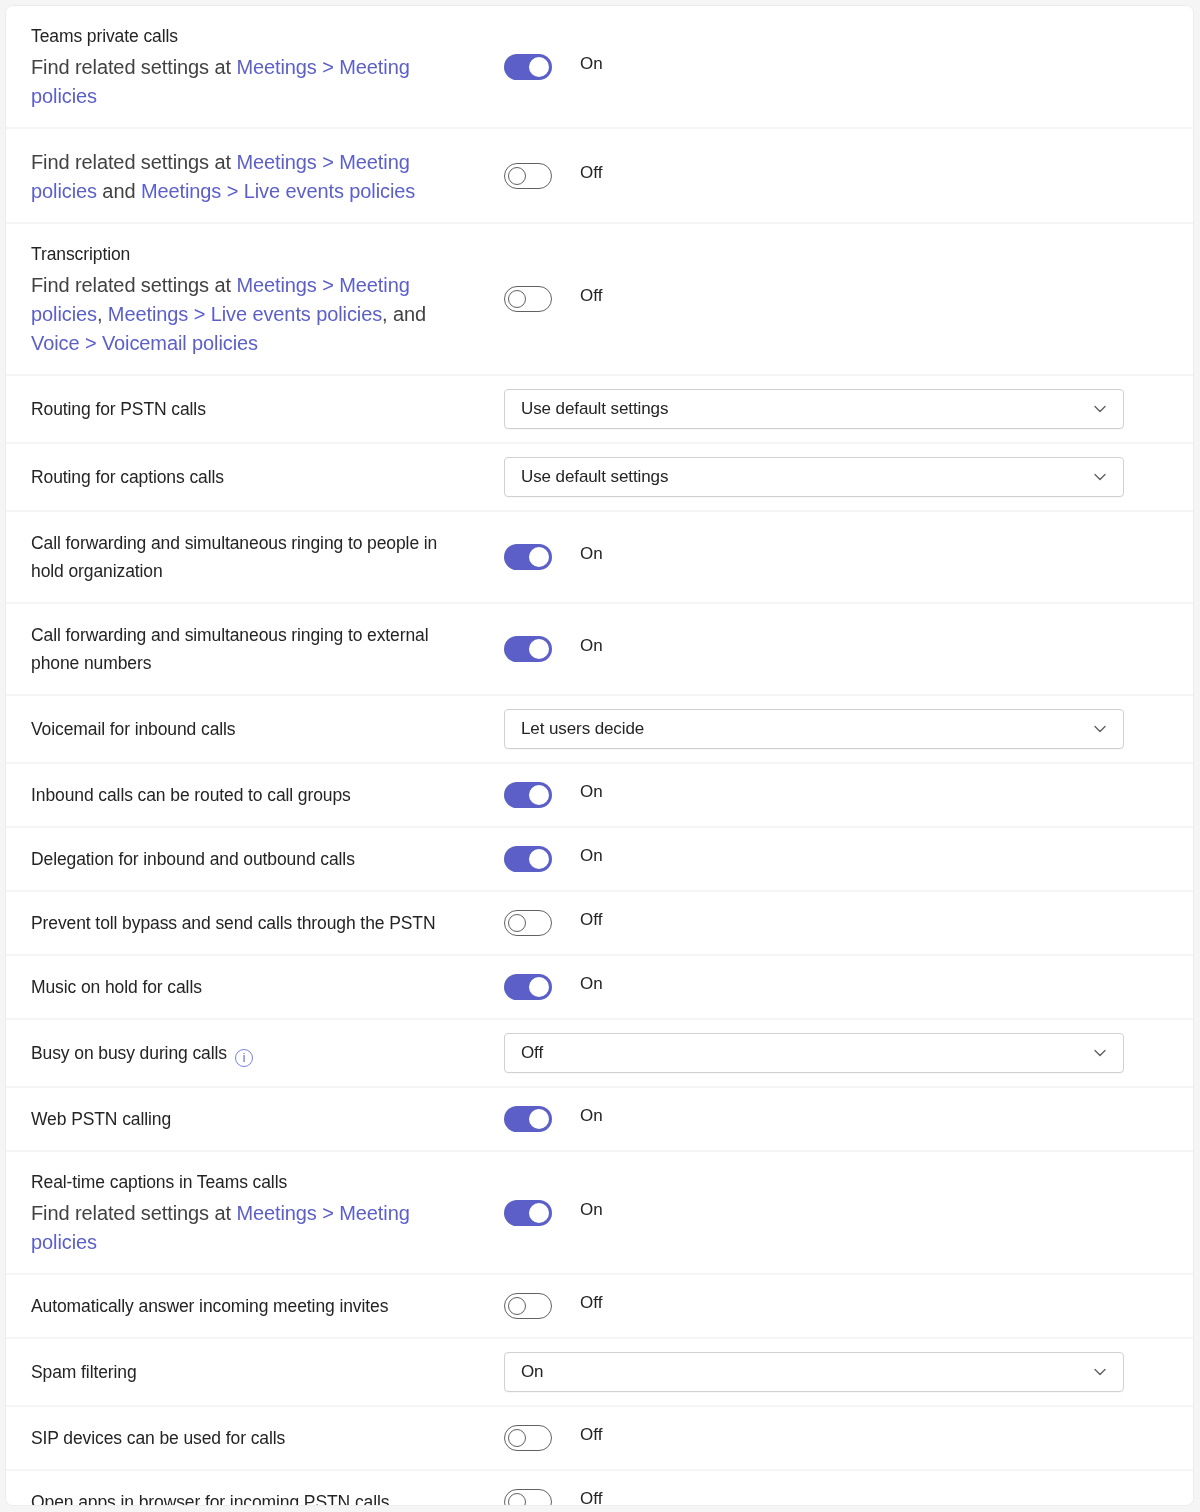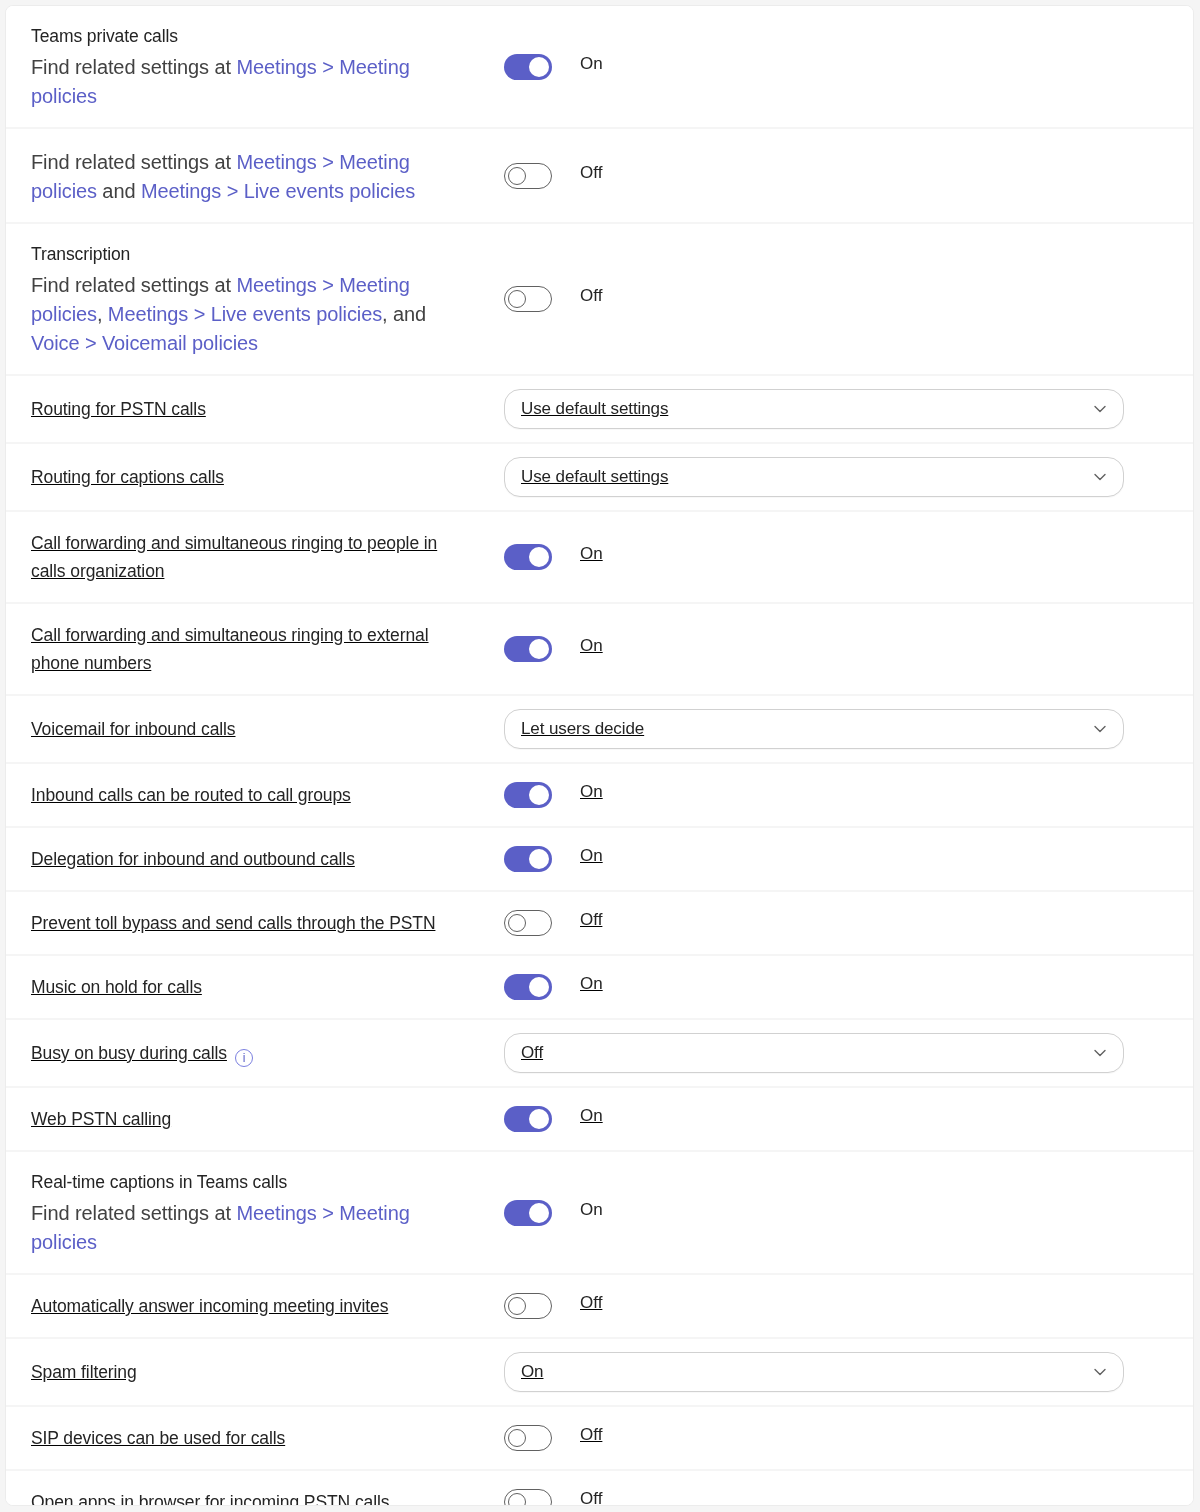--- a/index.html
+++ b/index.html
@@ -25,21 +25,21 @@
   }
   .row {
     display: flex;
     align-items: center;
     padding: 16px 24px 16px 25px;
     border-bottom: 2px solid #f5f5f5;
     box-sizing: border-box;
     background: #ffffff;
   }
   .row:last-child { border-bottom: none; }
-  .row.single { padding-top: 17px; padding-bottom: 17px; text-decoration: underline; }
+  .row.single { padding-top: 17px; padding-bottom: 17px; }
   .row.type-dropdown { padding-top: 13px; padding-bottom: 13px; }
   .row-left {
     flex: 0 0 473px;
     max-width: 473px;
   }
   .row-title {
     font-size: 17.5px;
     line-height: 28px;
     color: #242424;
     max-width: 415px;
@@ -99,21 +99,21 @@
   .toggle-label {
     margin-left: 28px;
     font-size: 17px;
     color: #242424;
   }
   .dropdown {
     width: 620px;
     height: 40px;
     box-sizing: border-box;
     border: 1px solid #d1d1d1;
-    border-radius: 16px;
+    border-radius: 4px;
     background: #ffffff;
     display: flex;
     align-items: center;
     justify-content: space-between;
     padding: 0 14px 0 16px;
     cursor: pointer;
     box-shadow: 0 1px 1px rgba(0,0,0,0.03);
   }
   .dd-value {
     font-size: 17px;
@@ -210,21 +210,21 @@
         <span class="dd-value">Use default settings</span>
         <svg class="chevron" width="18" height="18" viewBox="0 0 18 18">
           <path d="M4 6.5 L9 11.5 L14 6.5" fill="none" stroke="#616161" stroke-width="1.4" stroke-linecap="round" stroke-linejoin="round"></path>
         </svg>
       </div>
     </div>
   </div>
 
   <div class="row type-toggle single">
     <div class="row-left">
-      <div class="row-title"><span class="title-text">Call forwarding and simultaneous ringing to people in calls organization</span></div>
+      <div class="row-title"><span class="title-text">Call forwarding and simultaneous ringing to people in hold organization</span></div>
 
     </div>
     <div class="row-control">
       <div class="toggle on" role="switch" aria-checked="true">
         <div class="knob"></div>
       </div>
       <span class="toggle-label">On</span>
 
     </div>
   </div>

